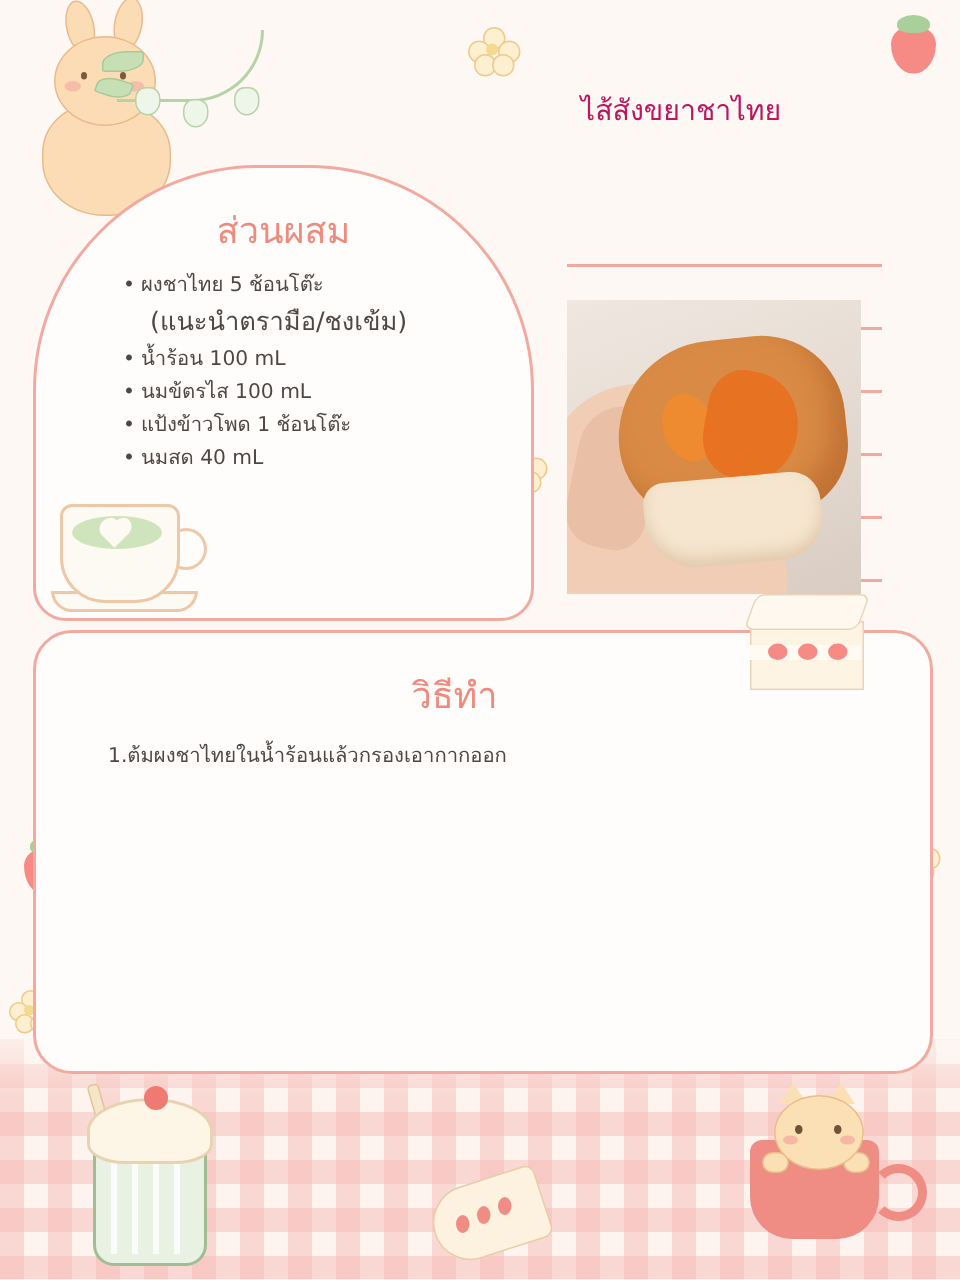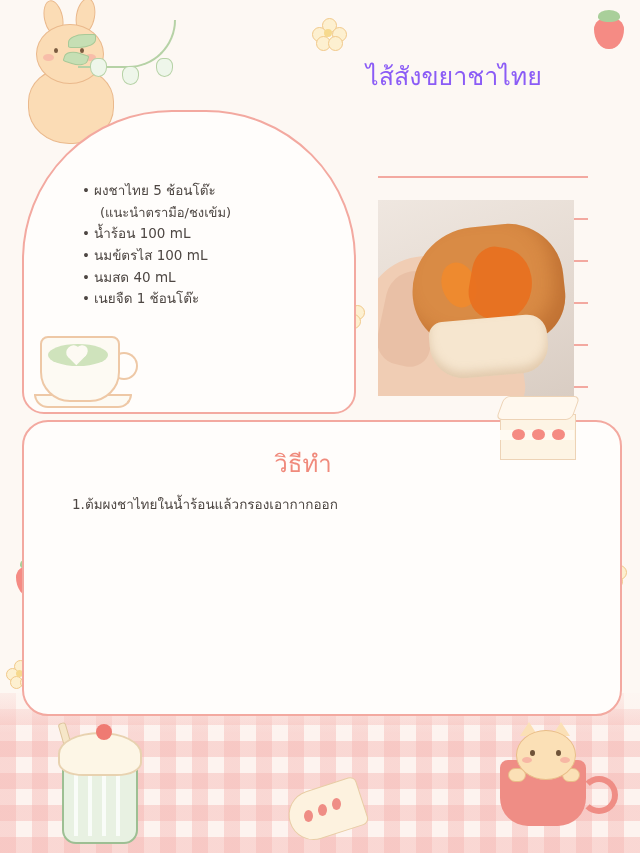--- a/index.html
+++ b/index.html
@@ -57,23 +57,23 @@
   }
   .title-line1 {
     font-family: "DejaVu Sans", sans-serif;
     font-size: 29px;
     color: #f08a7c;
     letter-spacing: 0.5px;
     line-height: 1.25;
     font-weight: normal;
   }
   .title-line2 {
-    font-family: Liberation Mono, monospace;
-    font-size: 25px;
-    color: #8b5cf6;
+    font-family: Liberation Serif, serif;
+    font-size: 19px;
+    color: #be185d;
     line-height: 1.35;
     font-weight: normal;
   }
 
   
   .card-ingredients {
     position: absolute;
     left: 22px;
     top: 110px;
     width: 330px;
@@ -113,21 +113,21 @@
   .ing-list li::before {
     content: "•";
     position: absolute;
     left: 0;
     top: 0;
     color: #4e4743;
   }
   .ing-sub {
     display: block;
     padding-left: 6px;
-    font-size: 13px;
+    font-size: 17px;
   }
 
   
   .card-method {
     position: absolute;
     left: 22px;
     top: 420px;
     width: 596px;
     height: 292px;
     background: #fffdfb;
@@ -755,36 +755,37 @@
     <div class="bg"></div>
     <div class="hand"></div>
     <div class="thumb"></div>
     <div class="bun"></div>
     <div class="sauce2"></div>
     <div class="sauce"></div>
     <div class="bun-crumb"></div>
   </div>
 
   <div class="card-ingredients">
+    <div class="ing-heading">ส่วนผสม</div>
     <ul class="ing-list">
       <li>
         <span>ผงชาไทย 5 ช้อนโต๊ะ</span>
         <span class="ing-sub">(แนะนำตรามือ/ชงเข้ม)</span>
       </li>
       <li>
         <span>น้ำร้อน 100 mL</span>
       </li>
       <li>
         <span>นมข้ตรไส 100 mL</span>
       </li>
       <li>
-        <span>นมสด 40 mL</span>
+        <span>แป้งข้าวโพด 1 ช้อนโต๊ะ</span>
       </li>
       <li>
-        <span>เนยจืด 1 ช้อนโต๊ะ</span>
+        <span>นมสด 40 mL</span>
       </li>
     </ul>
   </div>
 
   <div class="matcha-cup">
     <div class="saucer"></div>
     <div class="handle"></div>
     <div class="cup"></div>
     <div class="liquid"></div>
     <div class="heart"></div>

